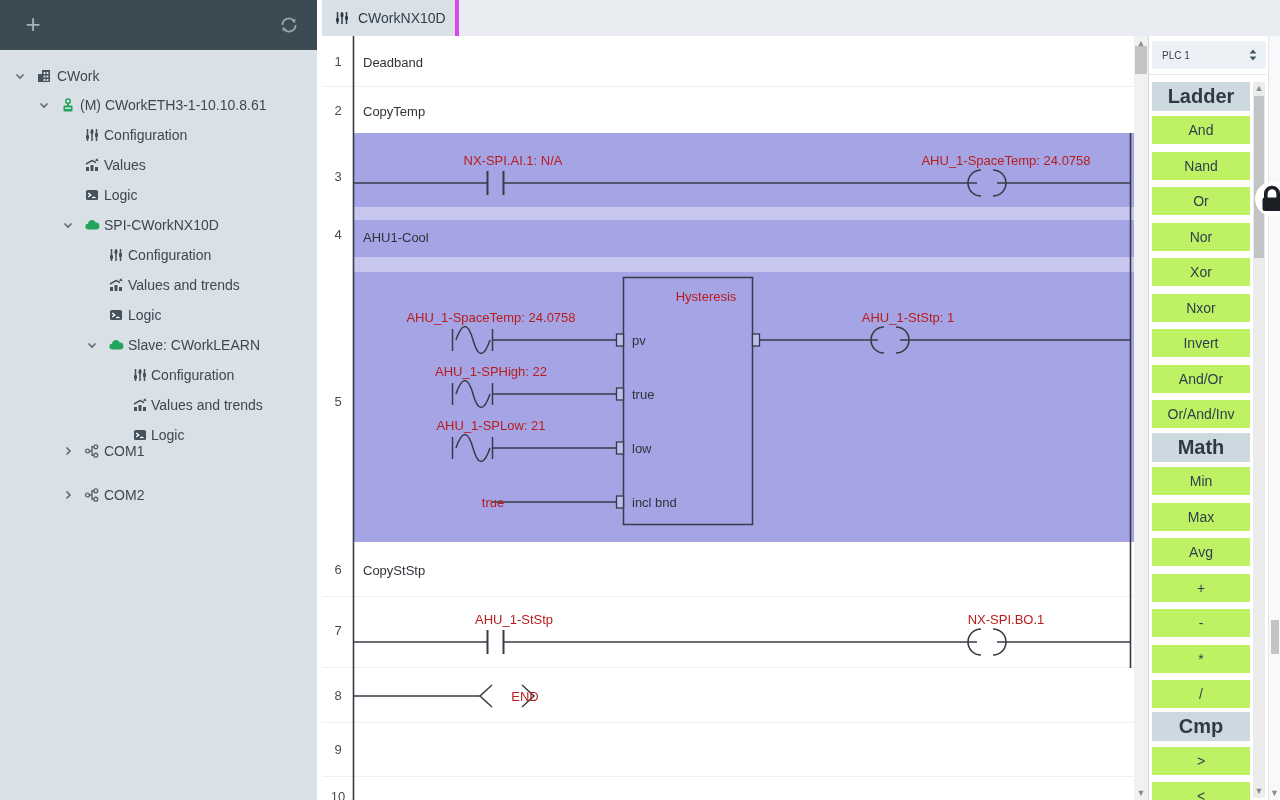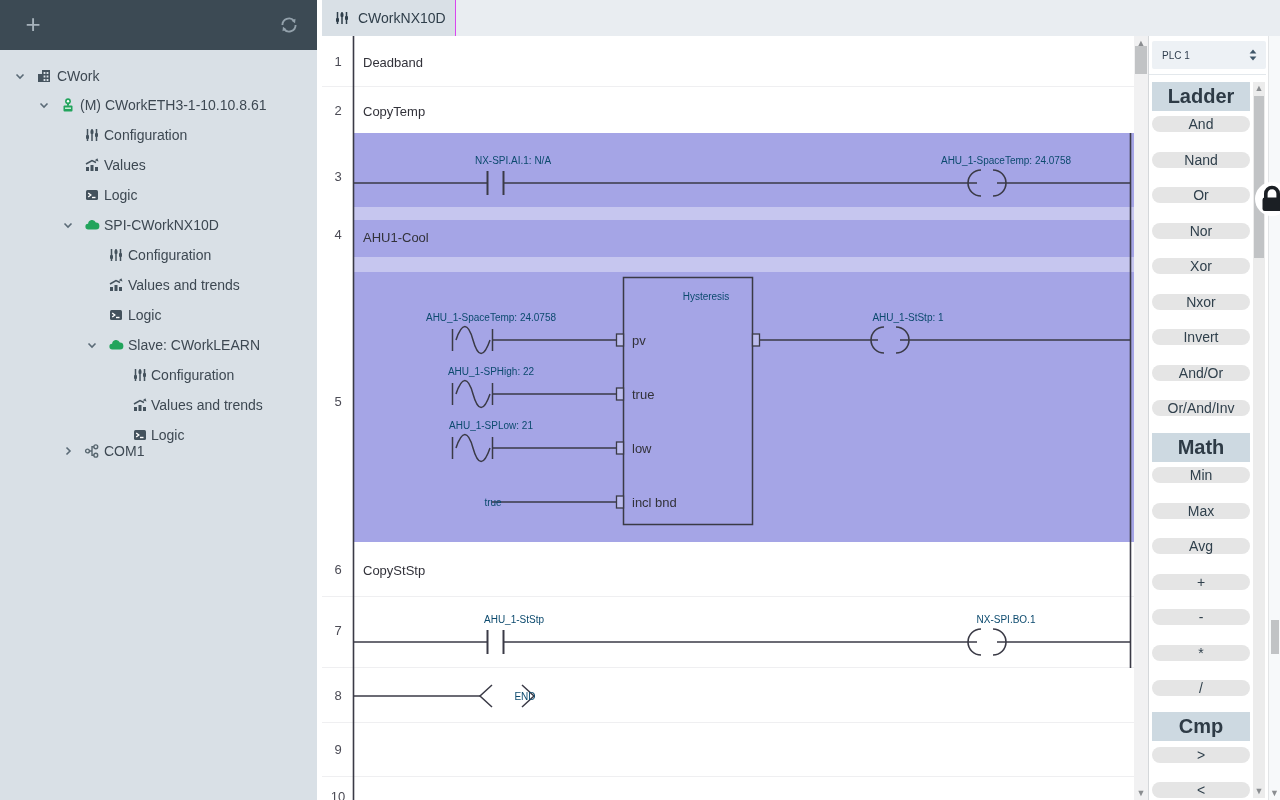--- a/index.html
+++ b/index.html
@@ -14,46 +14,46 @@
   #refresh-btn{left:278px;top:14px;width:22px;height:22px;cursor:pointer;}
   #side-divider{left:317px;top:0;width:5px;height:800px;background:#fff;}
   .tree-item{position:absolute;left:0;width:317px;height:30px;cursor:pointer;}
   .tree-item .chev{position:absolute;top:9px;}
   .tree-item .ticon{position:absolute;top:7px;}
   .tree-item .tlabel{position:absolute;top:7px;font-size:14px;color:#3d4852;white-space:nowrap;}
   
   #tabbar{left:322px;top:0;width:958px;height:36px;background:#e9edf1;}
   .tab{position:absolute;top:0;height:36px;display:flex;align-items:center;cursor:pointer;}
   .tab .tab-label{font-size:14px;color:#2f3e4a;margin-left:8px;white-space:nowrap;}
-  #tab-0{left:0;width:133px;background:#d9e0e6;border-right:1px solid #d946ef;}
+  #tab-0{left:0;width:133px;background:#d9e0e6;border-right:4px solid #d946ef;}
   #tab-1{left:134px;width:141px;background:#ffffff;}
   .tab svg{margin-left:12px;}
   
   #canvas{left:322px;top:36px;width:812px;height:764px;background:#fff;overflow:hidden;}
   .hl{position:absolute;left:31px;width:781px;background:#a5a5e6;}
   .hlgap{position:absolute;left:31px;width:781px;background:#c6c6ef;}
   .rnum{position:absolute;left:4px;width:24px;text-align:center;font-size:13px;color:#4b4b55;height:16px;line-height:16px;}
-  .llab{position:absolute;transform:translateX(-50%);font-size:10px;color:#0c4a6e;
+  .llab{position:absolute;transform:translateX(-50%);font-size:13px;color:#b91c1c;
         white-space:nowrap;height:15px;line-height:15px;padding-left:36px;}
   .llab-left{position:absolute;font-size:13px;color:#32323a;white-space:nowrap;height:15px;line-height:15px;}
   #ladder-svg{position:absolute;left:0;top:0;}
   
   .sb-track{position:absolute;background:#f1f1f2;}
   .sb-thumb{position:absolute;background:#c1c3c5;cursor:pointer;}
   .sb-arrow{position:absolute;text-align:center;color:#8a8d90;font-size:9px;line-height:13px;cursor:pointer;}
   
   #rightpanel{left:1148px;top:36px;width:132px;height:764px;background:#fff;border-left:1px solid #d4d7da;box-sizing:border-box;}
   #plc-selector{left:1152px;top:41px;width:114px;height:28px;background:#edf1f5;border-radius:2px;
                 display:flex;align-items:center;cursor:pointer;}
   #plc-selector .plc-label{font-size:10px;color:#2f3e4e;margin-left:10px;flex:1;}
   #plc-divider{left:1149px;top:74px;width:117px;height:1px;background:#e3e8ec;}
   .thdr{position:absolute;left:1152px;width:98px;height:29px;background:#cdd9e1;color:#2e3b46;
         font-size:20px;font-weight:bold;display:flex;align-items:center;justify-content:center;}
-  .tbtn{position:absolute;left:1152px;width:98px;height:16px;background:#e5e5e5;color:#30404c;
-        font-size:14px;display:flex;align-items:center;justify-content:center;cursor:pointer;border-radius:11px;}
+  .tbtn{position:absolute;left:1152px;width:98px;height:28px;background:#bef264;color:#30404c;
+        font-size:14px;display:flex;align-items:center;justify-content:center;cursor:pointer;}
   #lock-badge{left:1252px;top:179px;width:40px;height:40px;}
 </style>
 </head>
 <body>
 
 <div id="sidebar" class="abs">
   <div id="sidebar-header" class="abs">
     <div id="add-btn" class="abs">+</div>
     <svg id="refresh-btn" class="abs" viewBox="0 0 20 20" width="22" height="22">
       <path d="M16 10a6 6 0 0 1-10.6 3.8" fill="none" stroke="#94a2ac" stroke-width="1.7"></path>
@@ -210,20 +210,32 @@
       </svg>
     <svg class="ticon" style="left:84px" width="16" height="16" viewBox="0 0 16 16">
         <circle cx="3.5" cy="8" r="1.9" fill="none" stroke="#57666f" stroke-width="1.4"></circle>
         <circle cx="11.8" cy="3.8" r="1.9" fill="none" stroke="#57666f" stroke-width="1.4"></circle>
         <circle cx="11.8" cy="12.2" r="1.9" fill="none" stroke="#57666f" stroke-width="1.4"></circle>
         <path d="M5.4 8 H8 V3.8 H9.9 M8 8 V12.2 H9.9" fill="none" stroke="#57666f" stroke-width="1.4"></path>
       </svg>
     <span class="tlabel" style="left:104px">COM1</span>
   </div>
 
+  <div class="tree-item" style="top:480px">
+    <svg class="chev" style="left:62px" width="12" height="12" viewBox="0 0 12 12">
+        <path d="M4.5 2.5 L8 6 L4.5 9.5" fill="none" stroke="#5b6b77" stroke-width="1.6"></path>
+      </svg>
+    <svg class="ticon" style="left:84px" width="16" height="16" viewBox="0 0 16 16">
+        <circle cx="3.5" cy="8" r="1.9" fill="none" stroke="#57666f" stroke-width="1.4"></circle>
+        <circle cx="11.8" cy="3.8" r="1.9" fill="none" stroke="#57666f" stroke-width="1.4"></circle>
+        <circle cx="11.8" cy="12.2" r="1.9" fill="none" stroke="#57666f" stroke-width="1.4"></circle>
+        <path d="M5.4 8 H8 V3.8 H9.9 M8 8 V12.2 H9.9" fill="none" stroke="#57666f" stroke-width="1.4"></path>
+      </svg>
+    <span class="tlabel" style="left:104px">COM2</span>
+  </div>
 </div>
 <div id="side-divider" class="abs"></div>
 
 <div id="tabbar" class="abs">
   <div id="tab-0" class="tab">
     <svg width="16" height="16" viewBox="0 0 16 16">
         <path d="M3.5 2v12 M8 2v12 M12.5 2v12" stroke="#2f3e4a" stroke-width="1.5"></path>
         <rect x="2" y="8" width="3" height="4" rx="1" fill="#2f3e4a"></rect>
         <rect x="6.5" y="3" width="3" height="4" rx="1" fill="#2f3e4a"></rect>
         <rect x="11" y="6" width="3" height="4" rx="1" fill="#2f3e4a"></rect>

